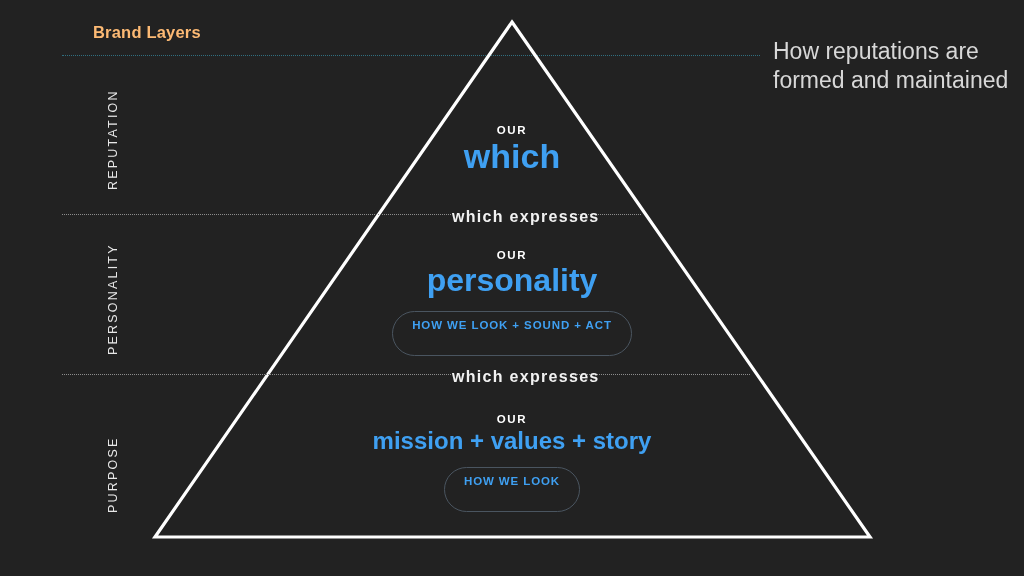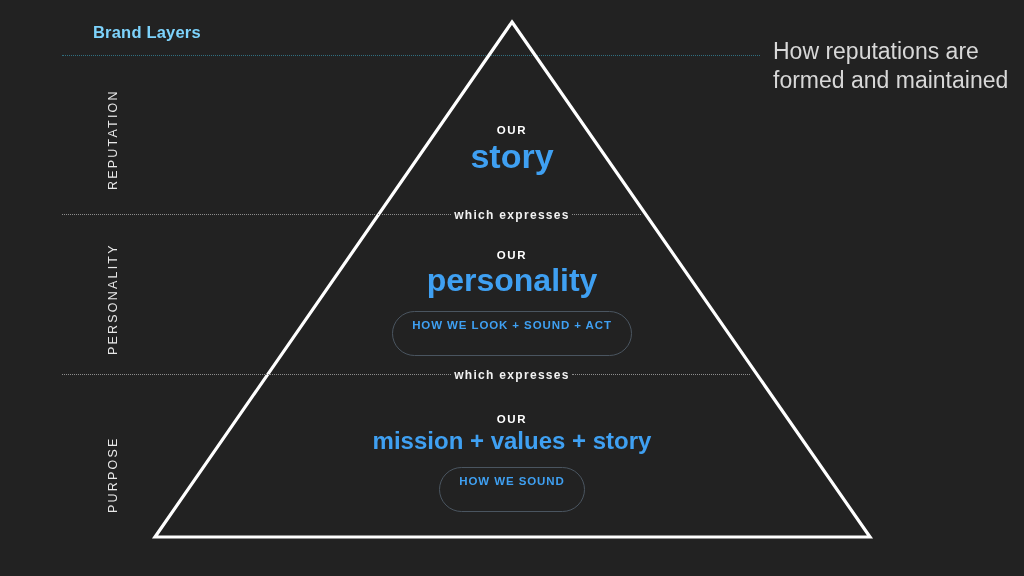--- a/index.html
+++ b/index.html
@@ -17,21 +17,21 @@
     -webkit-font-smoothing: antialiased;
   }
 
   
   .slide-title {
     position: absolute;
     left: 93px;
     top: 23px;
     font-size: 16.5px;
     font-weight: bold;
-    color: #7dd3fc;
+    color: #fdba74;
     letter-spacing: 0.2px;
     white-space: nowrap;
   }
 
   
   .dot-rule {
     position: absolute;
     height: 0;
     border-top: 1.5px dotted #2f6f80;
   }
@@ -105,21 +105,21 @@
     font-size: 11.5px;
     font-weight: bold;
     letter-spacing: 0.9px;
     padding: 7px 19px 24px 19px;
     background: transparent;
   }
 
   
   .connector {
     position: absolute;
-    font-size: 12px;
+    font-size: 16px;
     font-weight: bold;
     letter-spacing: 1.3px;
     color: #f2f2f2;
     white-space: nowrap;
     text-align: center;
   }
 </style>
 </head>
 <body>
 
@@ -134,21 +134,21 @@
   <svg class="tri-svg" viewBox="0 0 1024 576">
     <polygon points="512,22 870,537 155,537" fill="none" stroke="#ffffff" stroke-width="3.2" stroke-linejoin="miter"></polygon>
   </svg>
 
   <div class="vlabel" style="left:106px; top:190px;">REPUTATION</div>
   <div class="vlabel" style="left:106px; top:355px;">PERSONALITY</div>
   <div class="vlabel" style="left:106px; top:513px;">PURPOSE</div>
 
   <div class="tier" style="top:124px;">
     <div class="eyebrow">OUR</div>
-    <div class="headline lg">story</div>
+    <div class="headline lg">which</div>
   </div>
 
   <div class="dot-rule gray" style="left:62px; top:214px; width:389px;"></div>
   <div class="dot-rule gray" style="left:572px; top:214px; width:69px;"></div>
   <div class="connector" style="left:452px; top:208px; width:120px;">which expresses</div>
 
   <div class="tier" style="top:249px;">
     <div class="eyebrow">OUR</div>
     <div class="headline md">personality</div>
     <div style="margin-top:13px;">
@@ -157,17 +157,17 @@
   </div>
 
   <div class="dot-rule gray" style="left:62px; top:374px; width:389px;"></div>
   <div class="dot-rule gray" style="left:572px; top:374px; width:178px;"></div>
   <div class="connector" style="left:452px; top:368px; width:120px;">which expresses</div>
 
   <div class="tier" style="top:413px;">
     <div class="eyebrow">OUR</div>
     <div class="headline xl">mission + values + story</div>
     <div style="margin-top:14px;">
-      <span class="pill">HOW WE SOUND</span>
+      <span class="pill">HOW WE LOOK</span>
     </div>
   </div>
 
 </div>
 
 </body></html>

